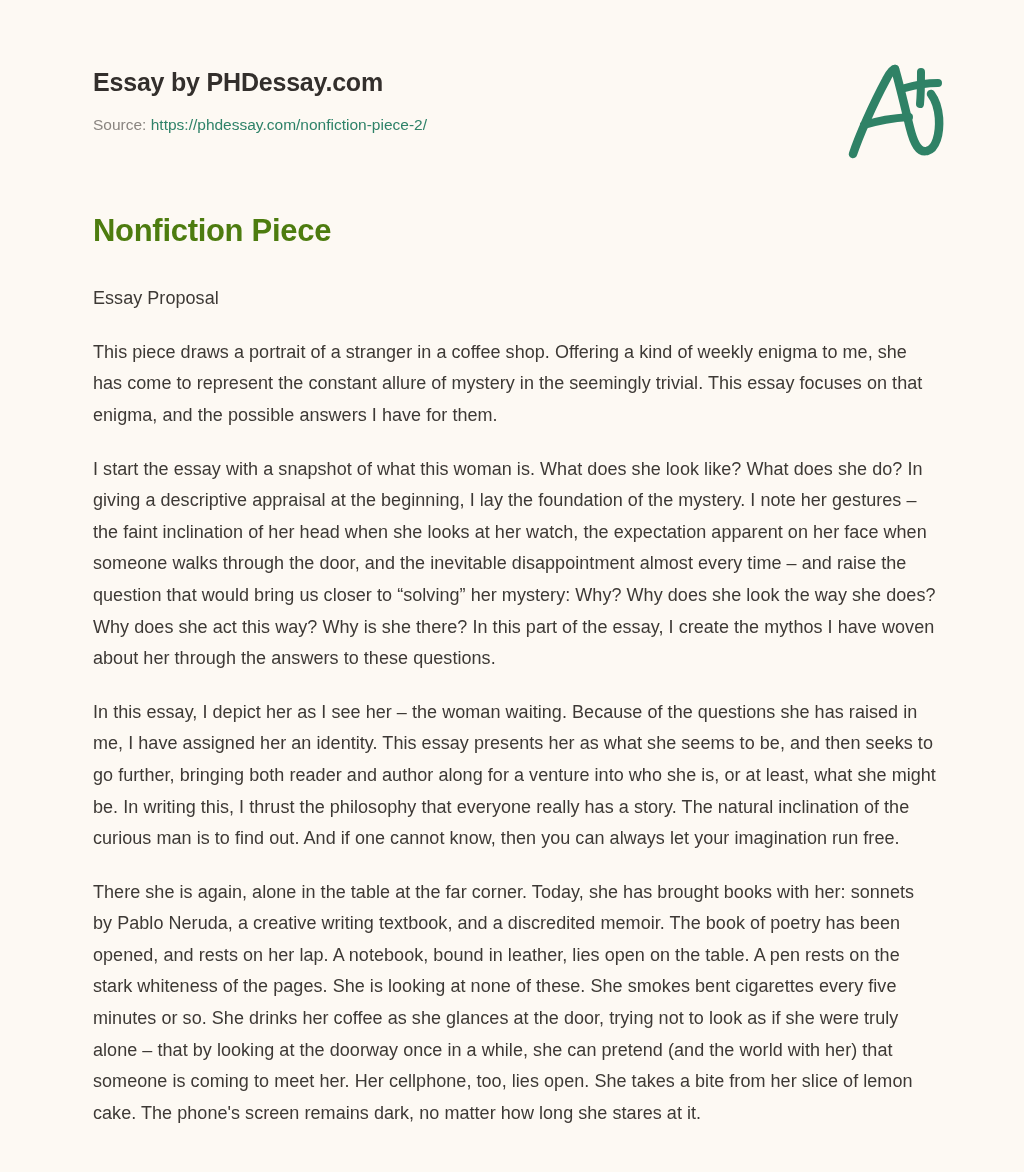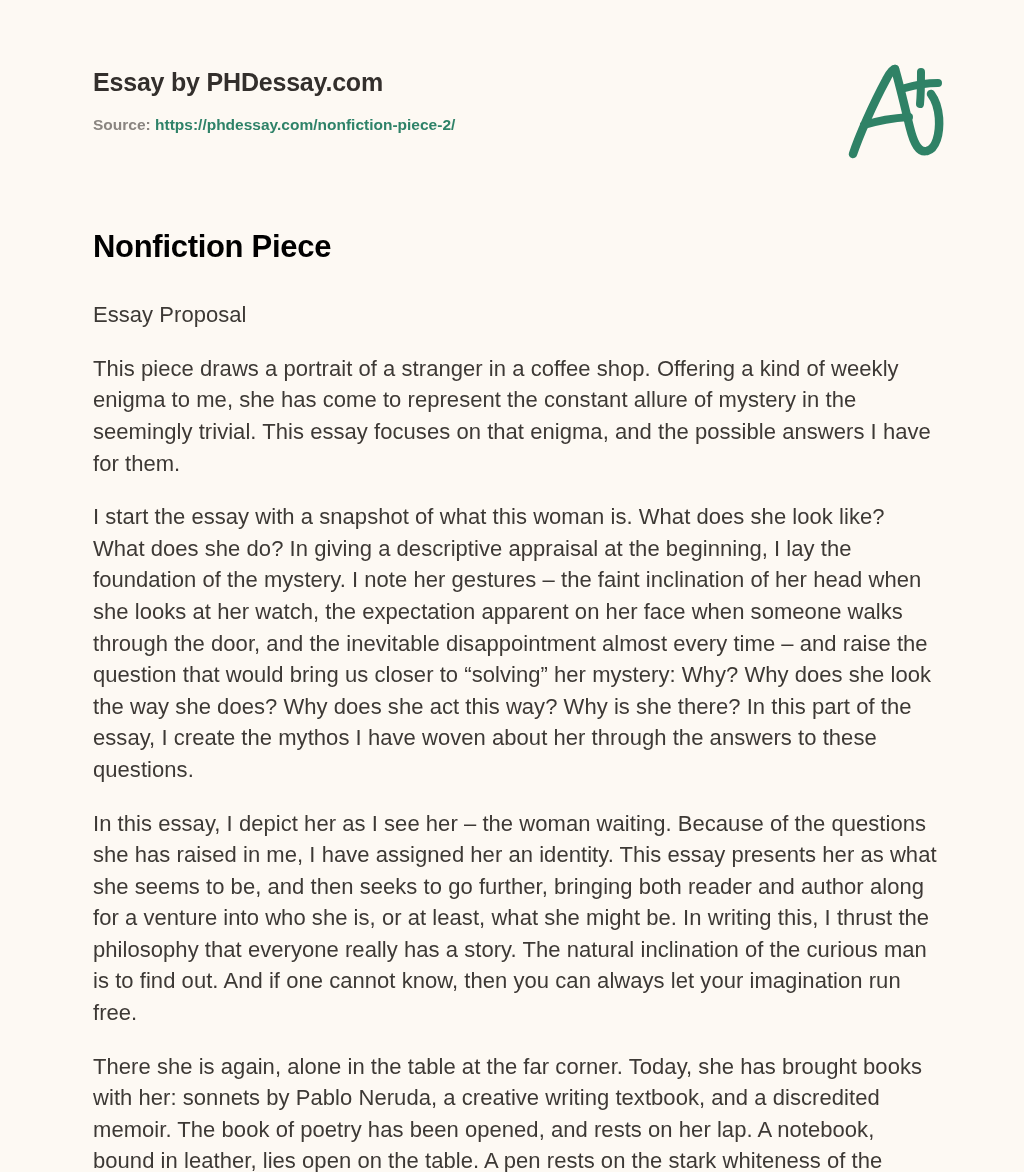--- a/index.html
+++ b/index.html
@@ -39,21 +39,20 @@
     letter-spacing: -0.2px;
     color: #332f2c;
     line-height: 1.15;
   }
   .source-line {
     margin: 19px 0 0 0;
     font-size: 15.5px;
     color: #8a8580;
     line-height: 1.2;
     white-space: nowrap;
-    font-weight: bold;
   }
   .source-label {
     color: #8a8580;
   }
   .source-url {
     color: #2e8268;
     text-decoration: none;
   }
 
   
@@ -65,34 +64,34 @@
     height: 108px;
     display: block;
   }
 
   
   .article {
     padding: 0 87px 0 93px;
     box-sizing: border-box;
   }
   .doc-title {
-    margin: 78px 0 0 0;
+    margin: 62px 0 0 0;
     font-size: 31px;
     font-weight: 700;
     letter-spacing: -0.3px;
-    color: #000000;
+    color: #4d7c0f;
     line-height: 1.2;
   }
   .body-copy {
     margin-top: 34px;
     max-width: 846px;
   }
   .body-copy p {
     margin: 0 0 22px 0;
-    font-size: 22px;
+    font-size: 18px;
     line-height: 31.6px;
     color: #3d3935;
     text-align: left;
     letter-spacing: 0.05px;
   }
   .body-copy p:last-child {
     margin-bottom: 0;
   }
   .section-label {
     

